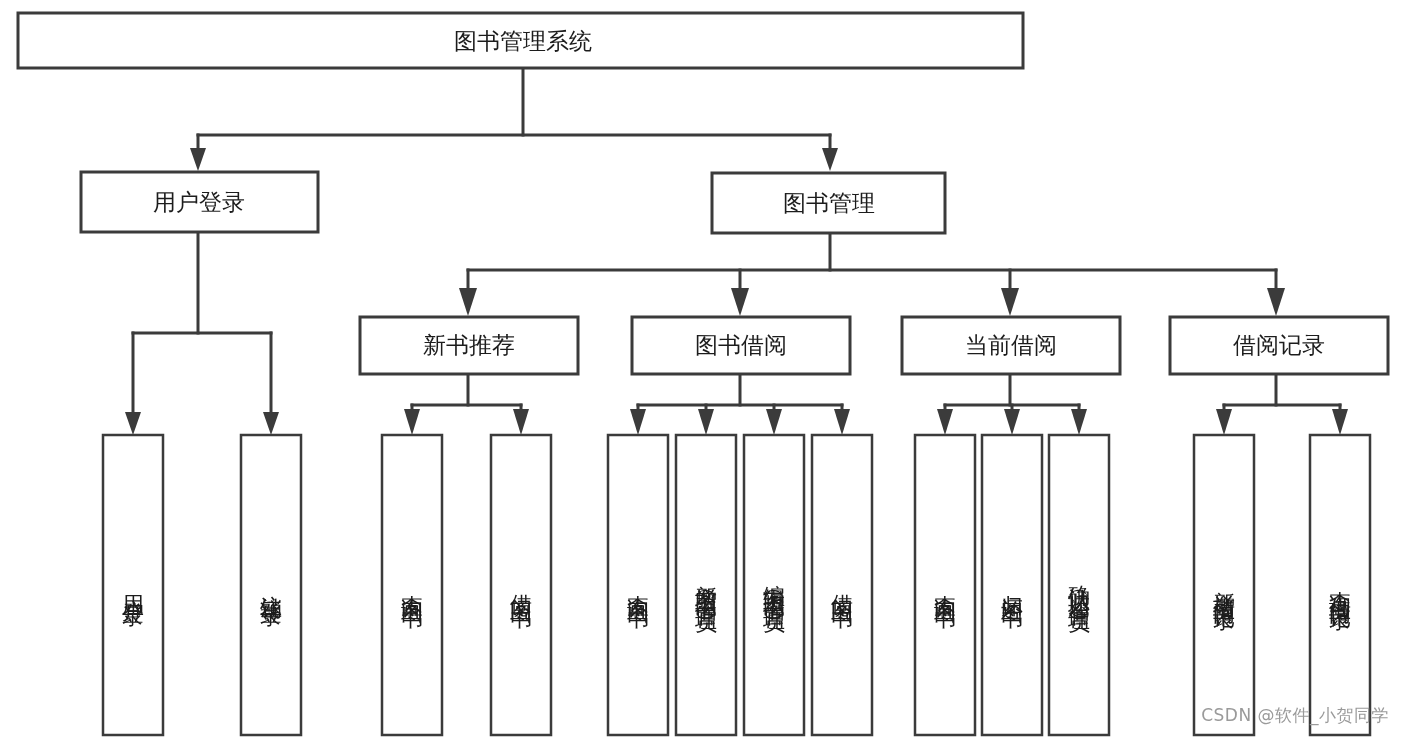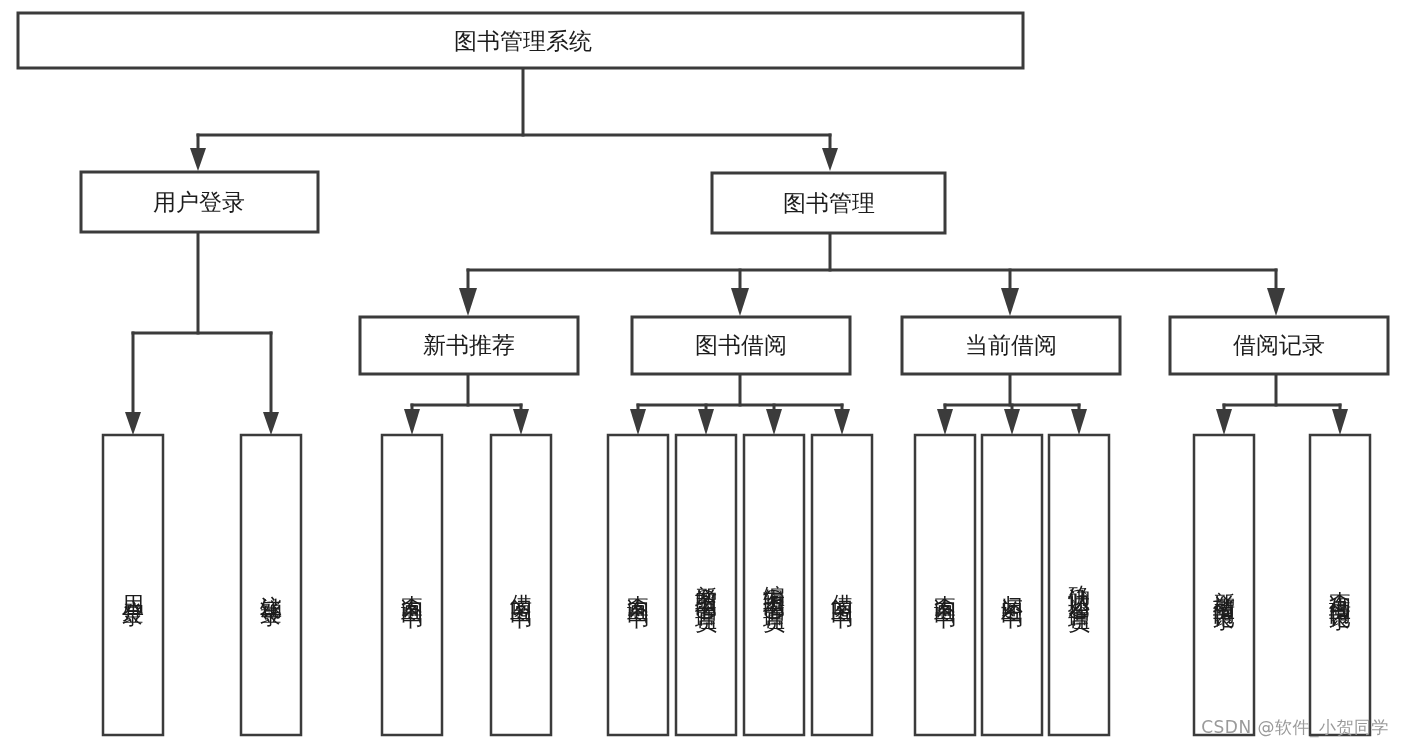--- a/index.html
+++ b/index.html
@@ -64,21 +64,21 @@
     font-family: "DejaVu Sans", "Liberation Sans", sans-serif;
     font-size: 22px;
     color: #1c1c1c;
     line-height: 1;
     white-space: nowrap;
     pointer-events: none;
   }
   .watermark {
     position: absolute;
     right: 12px;
-    bottom: 8px;
+    bottom: 20px;
     font-family: "DejaVu Sans", "Liberation Sans", sans-serif;
     font-size: 17px;
     color: #9a9a9a;
     white-space: nowrap;
     letter-spacing: 0.5px;
   }
 </style>
 </head>
 <body>
 

